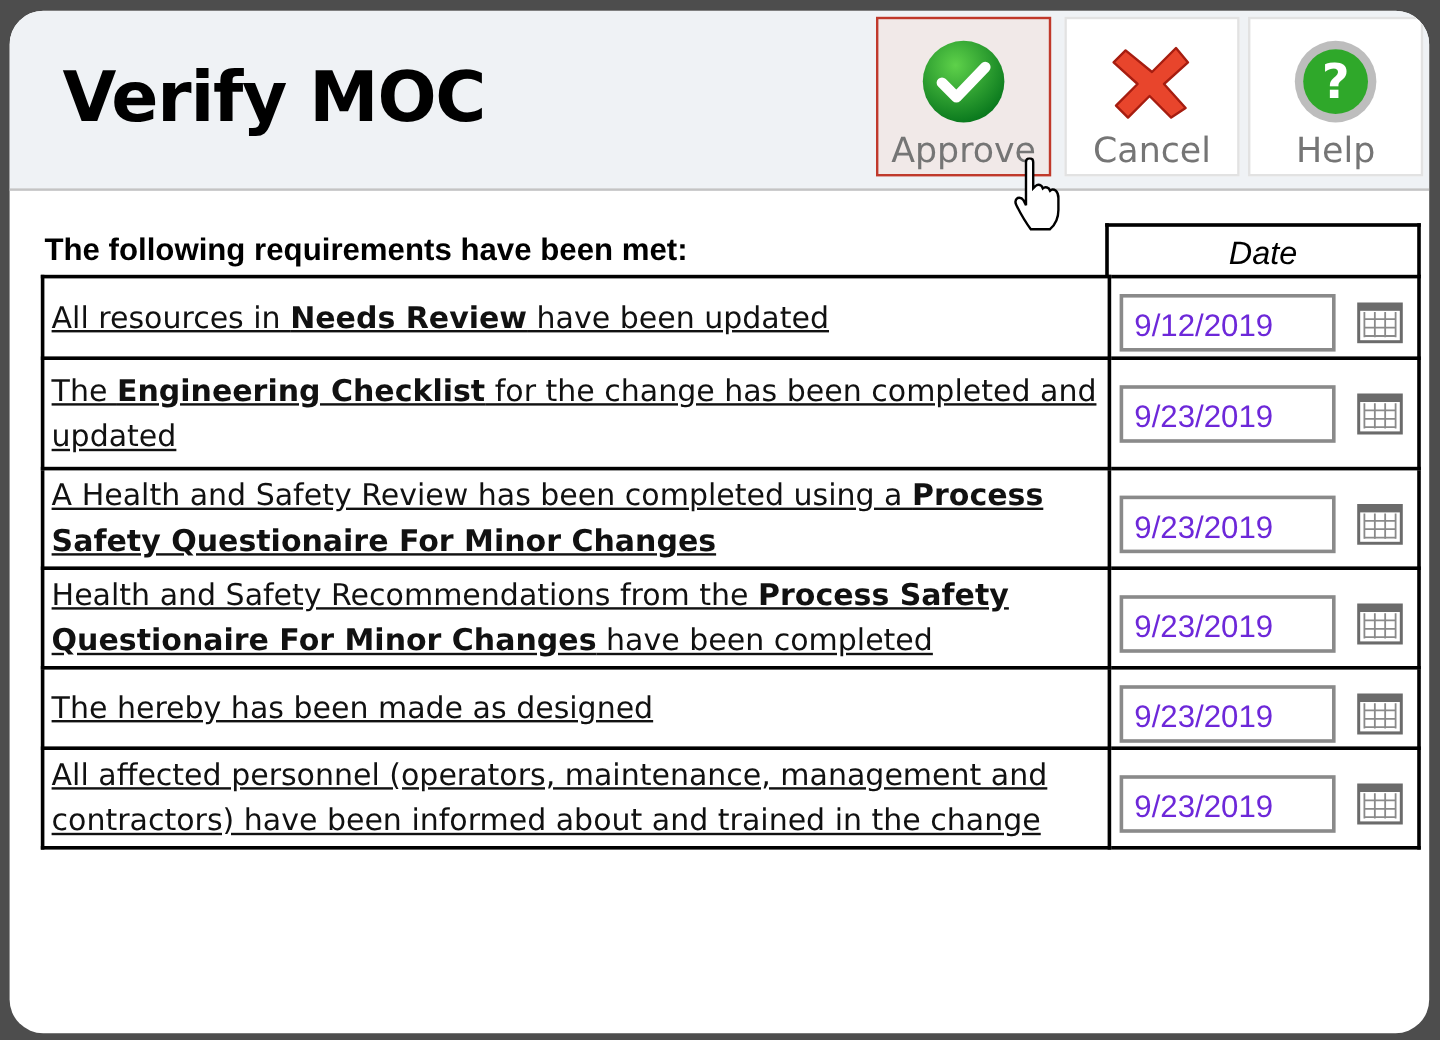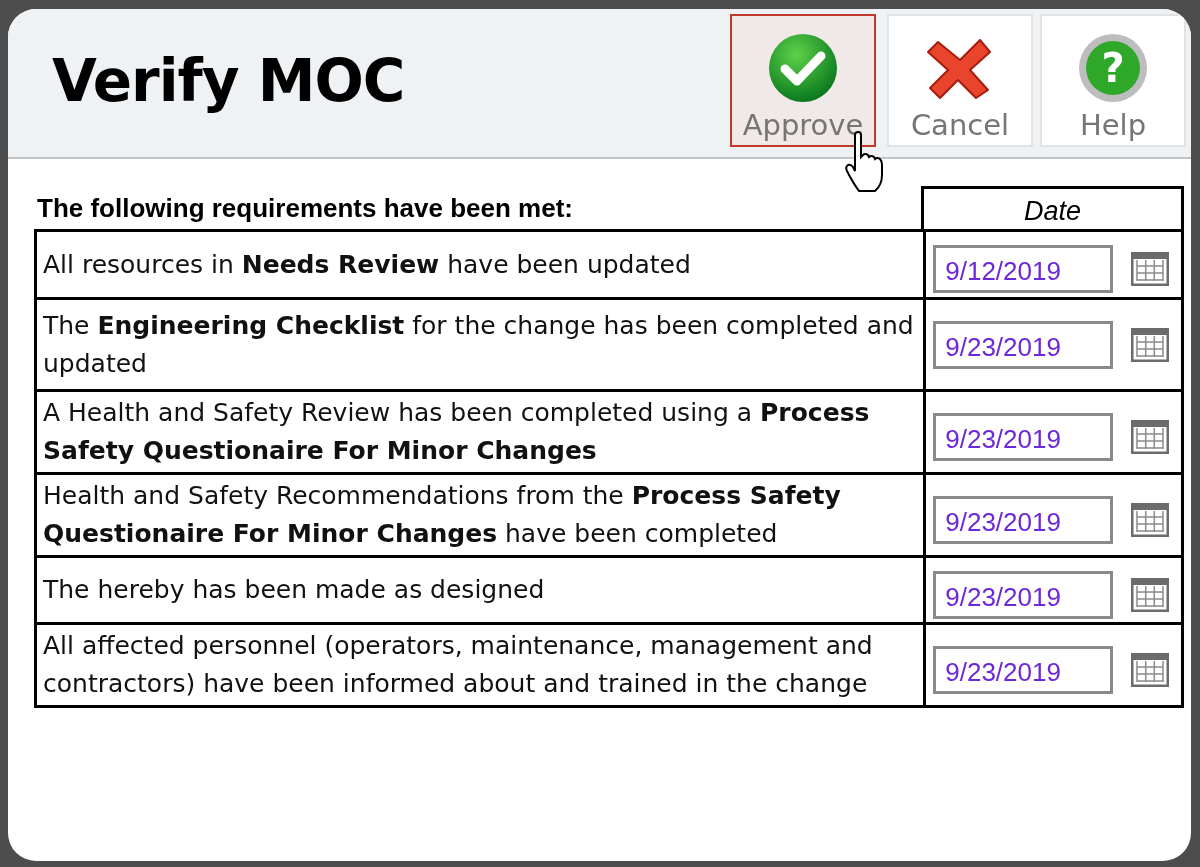--- a/index.html
+++ b/index.html
@@ -9,21 +9,21 @@
   .title { position:absolute; left:44px; top:38px; font-size:58px; font-weight:bold; color:#000; letter-spacing:-1px; }
   .tbtn { position:absolute; top:5px; width:146px; height:133px; background:#fff; border:2px solid #e2e2e2; box-sizing:border-box; text-align:center; }
   .tbtn.active { background:#f1e9e8; border:2px solid #c0392b; }
   .tbtn .icon { position:absolute; left:50%; top:16px; margin-left:-36px; width:72px; height:72px; }
   .tbtn .lbl { position:absolute; left:0; right:0; top:92px; font-size:29px; color:#757575; }
   .cursor { position:absolute; left:833px; top:122px; width:48px; height:62px; }
 
   .heading { position:absolute; left:29px; top:184px; font-size:26px; font-weight:bold; color:#000; font-family:"Liberation Sans", sans-serif; }
   .datehead { position:absolute; left:913px; top:177px; width:263px; height:44px; box-sizing:border-box; border:3px solid #000; border-bottom:none; text-align:center; font-style:italic; font-size:27px; line-height:44px; font-family:"Liberation Sans", sans-serif; }
   .table { position:absolute; left:26px; top:220px; width:1150px; border-collapse:collapse; }
-  .table td { border:3px solid #000; padding:0; vertical-align:middle; }
+  .table td { border:3px solid #000; padding:0; vertical-align:middle;text-decoration:underline; }
   .table td.req { width:880px; padding:0 6px; font-size:25px; line-height:38px; color:#111; }
   .table td.req b { font-weight:bold; }
   .table td.req.italic { font-style:italic; font-weight:bold; font-family:"Liberation Sans", sans-serif; }
   .table td.dt { width:257px; position:relative; }
   .dinput { position:absolute; left:7px; width:180px; height:48px; box-sizing:border-box; border:3px solid #8a8a8a; background:#fff; font-size:26px; padding-left:9px; line-height:46px; color:#6d28d9; font-family:"Liberation Sans", sans-serif; }
   .cal { position:absolute; left:205px; width:38px; height:34px; }
 </style>
 </head>
 <body>
 

